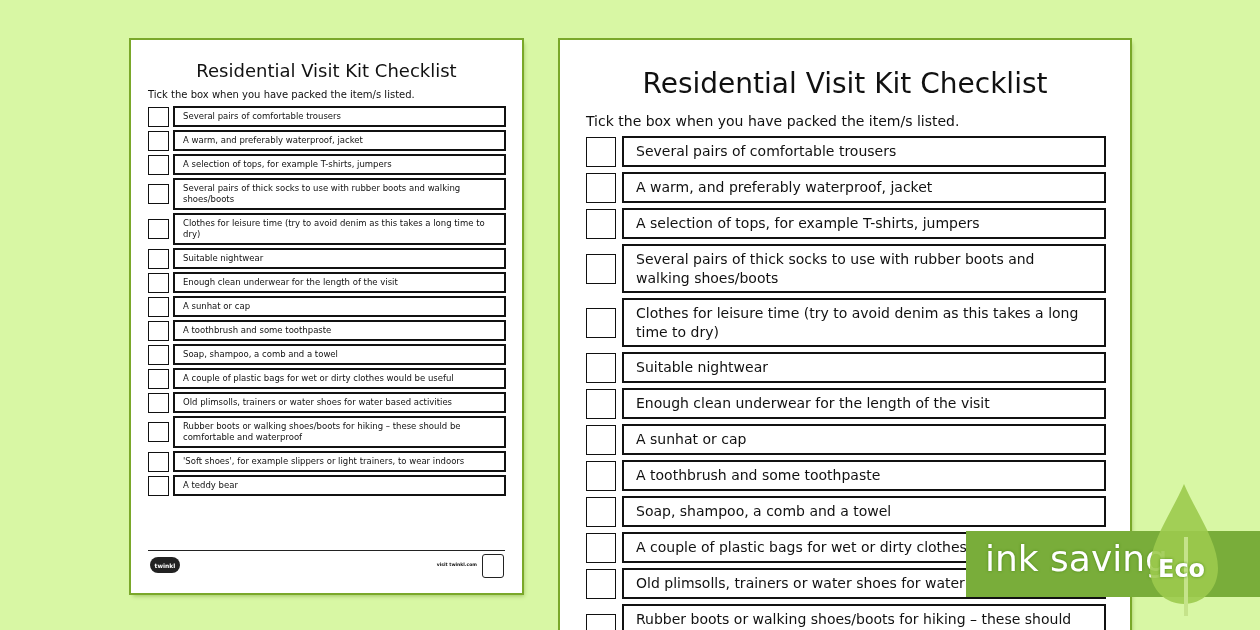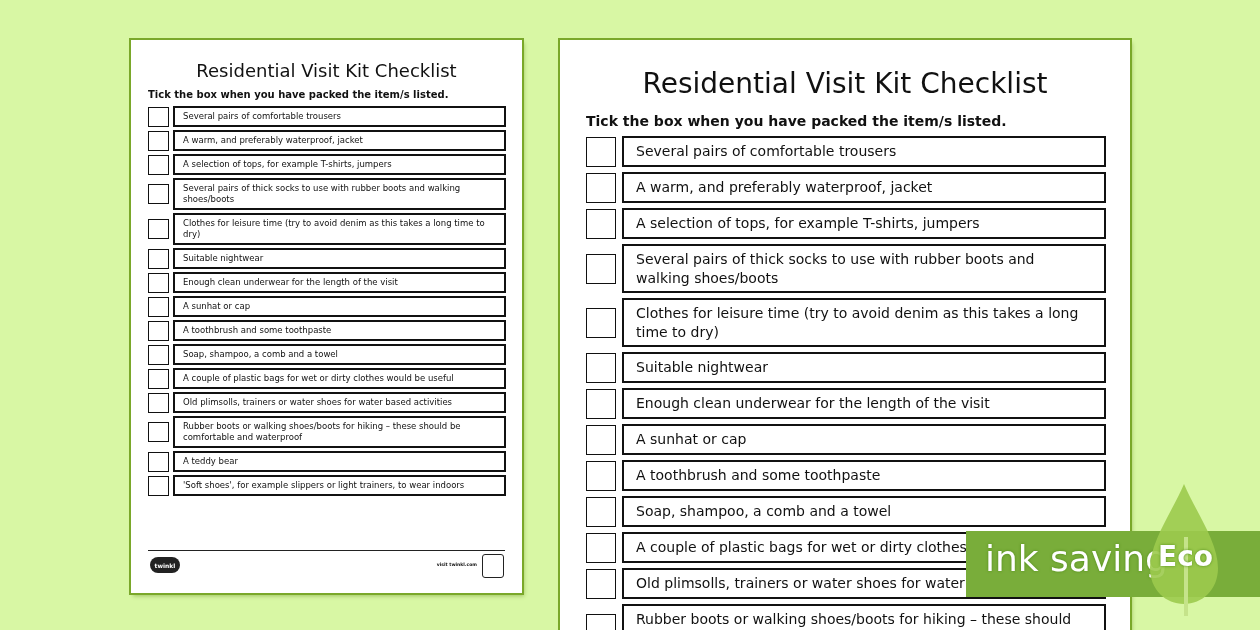--- a/index.html
+++ b/index.html
@@ -12,21 +12,21 @@
     position:absolute; background:#fff;
     box-shadow: 0 0 0 2px #7aa82a, 2px 3px 4px rgba(90,130,20,0.45);
   }
   .page-small { left:131px; top:40px; width:391px; height:553px; }
   .page-large { left:560px; top:40px; width:570px; height:600px; }
 
   .title { position:absolute; left:0; right:0; text-align:center; font-weight:normal; white-space:nowrap; }
   .page-small .title { top:20px; font-size:18px; }
   .page-large .title { top:27px; font-size:28px; }
 
-  .instr { position:absolute; white-space:nowrap;font-weight:bold; }
+  .instr { position:absolute; white-space:nowrap; }
   .page-small .instr { left:17px; top:49px; font-size:10px; }
   .page-large .instr { left:26px; top:73px; font-size:14px; }
 
   .rows { position:absolute; }
   .page-small .rows { left:17px; top:66px; width:358px; }
   .page-large .rows { left:26px; top:96px; width:520px; }
 
   .row { display:flex; align-items:center; box-sizing:border-box; }
   .cb { flex:none; box-sizing:border-box; background:#fff; border:1.5px solid #111; }
   .cell { flex:1; box-sizing:border-box; border:2px solid #111; display:flex; align-items:center; line-height:1.3; }
@@ -42,21 +42,21 @@
   .page-large .row.two .cell { min-height:49px; }
 
   .footer-line { position:absolute; left:17px; right:17px; top:510px; border-top:1.5px solid #222; }
   .logo-twinkl { position:absolute; left:19px; top:517px; width:30px; height:16px; background:#222; border-radius:8px; color:#fff; font-size:6px; font-weight:bold; display:flex; align-items:center; justify-content:center; }
   .visit { position:absolute; right:45px; top:522px; font-size:4.5px; font-weight:bold; }
   .badge { position:absolute; right:18px; top:514px; width:20px; height:22px; border:1px solid #222; border-radius:3px; font-size:4px; text-align:center; }
 
   .eco { position:absolute; left:966px; top:531px; width:294px; height:66px; background:#79ad3a; }
   .eco-text { position:absolute; left:985px; top:538px; font-size:36px; color:#fff; text-shadow:0 0 3px #4f8a18; font-family:"DejaVu Sans", sans-serif; white-space:nowrap; }
   .leaf { position:absolute; left:1148px; top:482px; width:72px; height:136px; }
-  .eco-label { position:absolute; left:1158px; top:540px; font-size:28px; font-weight:bold; color:#fff; text-shadow:0 0 3px #4f8a18; white-space:nowrap; }
+  .eco-label { position:absolute; left:1158px; top:555px; font-size:24px; font-weight:bold; color:#fff; text-shadow:0 0 3px #4f8a18; white-space:nowrap; }
 </style>
 </head>
 <body>
 
 <div class="page page-small">
   <div class="title">Residential Visit Kit Checklist</div>
   <div class="instr">Tick the box when you have packed the item/s listed.</div>
   <div class="rows" id="rows-small">
       <div class="row">
         <div class="cb"></div>
@@ -105,25 +105,25 @@
       <div class="row">
         <div class="cb"></div>
         <div class="cell">Old plimsolls, trainers or water shoes for water based activities</div>
       </div>
       <div class="row two">
         <div class="cb"></div>
         <div class="cell">Rubber boots or walking shoes/boots for hiking – these should be comfortable and waterproof</div>
       </div>
       <div class="row">
         <div class="cb"></div>
-        <div class="cell">A teddy bear</div>
+        <div class="cell">'Soft shoes', for example slippers or light trainers, to wear indoors</div>
       </div>
       <div class="row">
         <div class="cb"></div>
-        <div class="cell">'Soft shoes', for example slippers or light trainers, to wear indoors</div>
+        <div class="cell">A teddy bear</div>
       </div>
     </div>
   <div class="footer-line"></div>
   <div class="logo-twinkl">twinkl</div>
   <div class="visit">visit twinkl.com</div>
   <div class="badge"></div>
 </div>
 
 <div class="page page-large">
   <div class="title">Residential Visit Kit Checklist</div>

